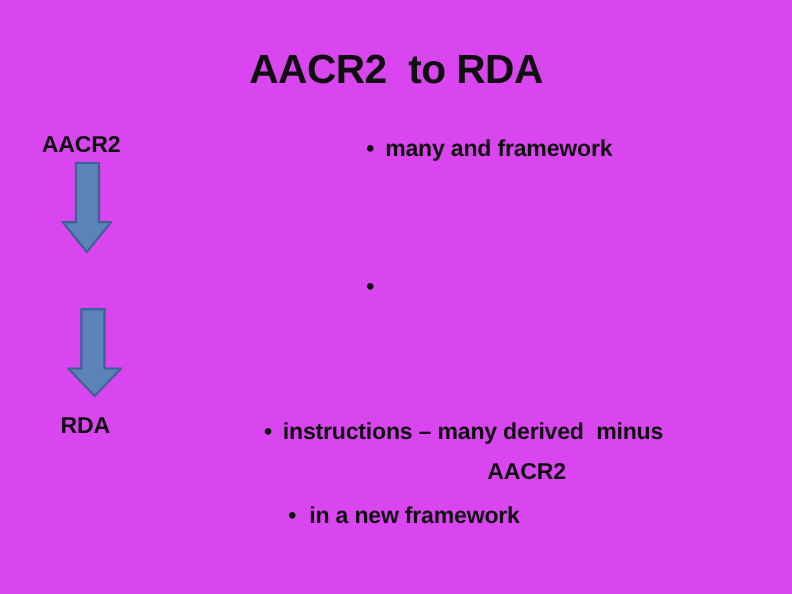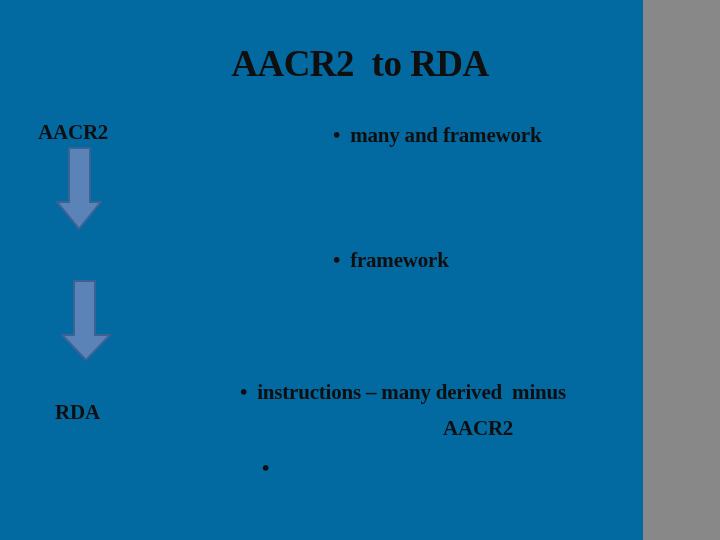--- a/index.html
+++ b/index.html
@@ -1,36 +1,36 @@
 <!DOCTYPE html>
 <html><head>
 <meta charset="utf-8">
 <style>
   html,body{margin:0;padding:0;background:#888;}
   .slide{
     position:relative;
-    width:643px;height:540px;
-    background:#0369a1;
+    width:720px;height:540px;
+    background:#d946ef;
     overflow:hidden;
-    font-family:Liberation Serif, serif;
+    font-family:Liberation Sans, sans-serif;
     color:#0f0f0f;
   }
   .pre{white-space:pre-wrap;}
   .title{
     position:absolute;left:0;top:42px;width:720px;
     text-align:center;
     font-size:37px;font-weight:700;letter-spacing:-0.5px;
   }
   .stage{
     position:absolute;
     font-size:21px;font-weight:700;letter-spacing:-0.2px;
   }
   .stage-1{left:38px;top:120px;}
   .stage-2{left:38px;top:245px;}
-  .stage-3{left:55px;top:400px;}
+  .stage-3{left:55px;top:376px;}
   .arrow{position:absolute;}
   .arrow-1{left:56px;top:147px;}
   .arrow-2{left:61px;top:280px;}
   .bullet-block{
     position:absolute;
     font-size:21px;font-weight:700;letter-spacing:-0.2px;
     line-height:33px;
   }
   .bullet-row{display:flex;align-items:flex-start;}
   .bullet-dot{flex:0 0 auto;margin-right:10px;}
@@ -66,28 +66,28 @@
   <div class="stage stage-3">RDA</div>
 
   <div class="bullet-block bullet-1 bullet-row">
     <span class="bullet-dot">•</span>
     <span class="pre">many and framework</span>
   </div>
 
   <div class="bullet-block bullet-2 bullet-row">
     <span class="bullet-dot">•</span>
     <span>
-      <div class="pre">framework</div>
     </span>
   </div>
 
   <div class="bullet-block bullets-34">
     <div class="bullet-row">
       <span class="bullet-dot">•</span>
       <span class="pre">instructions – many derived  minus</span>
     </div>
     <div class="b3-line2 pre">AACR2</div>
     <div class="bullet-row b4">
       <span class="bullet-dot">•</span>
+      <span class="pre">in a new framework</span>
     </div>
   </div>
 
 </div>
 
 </body></html>

